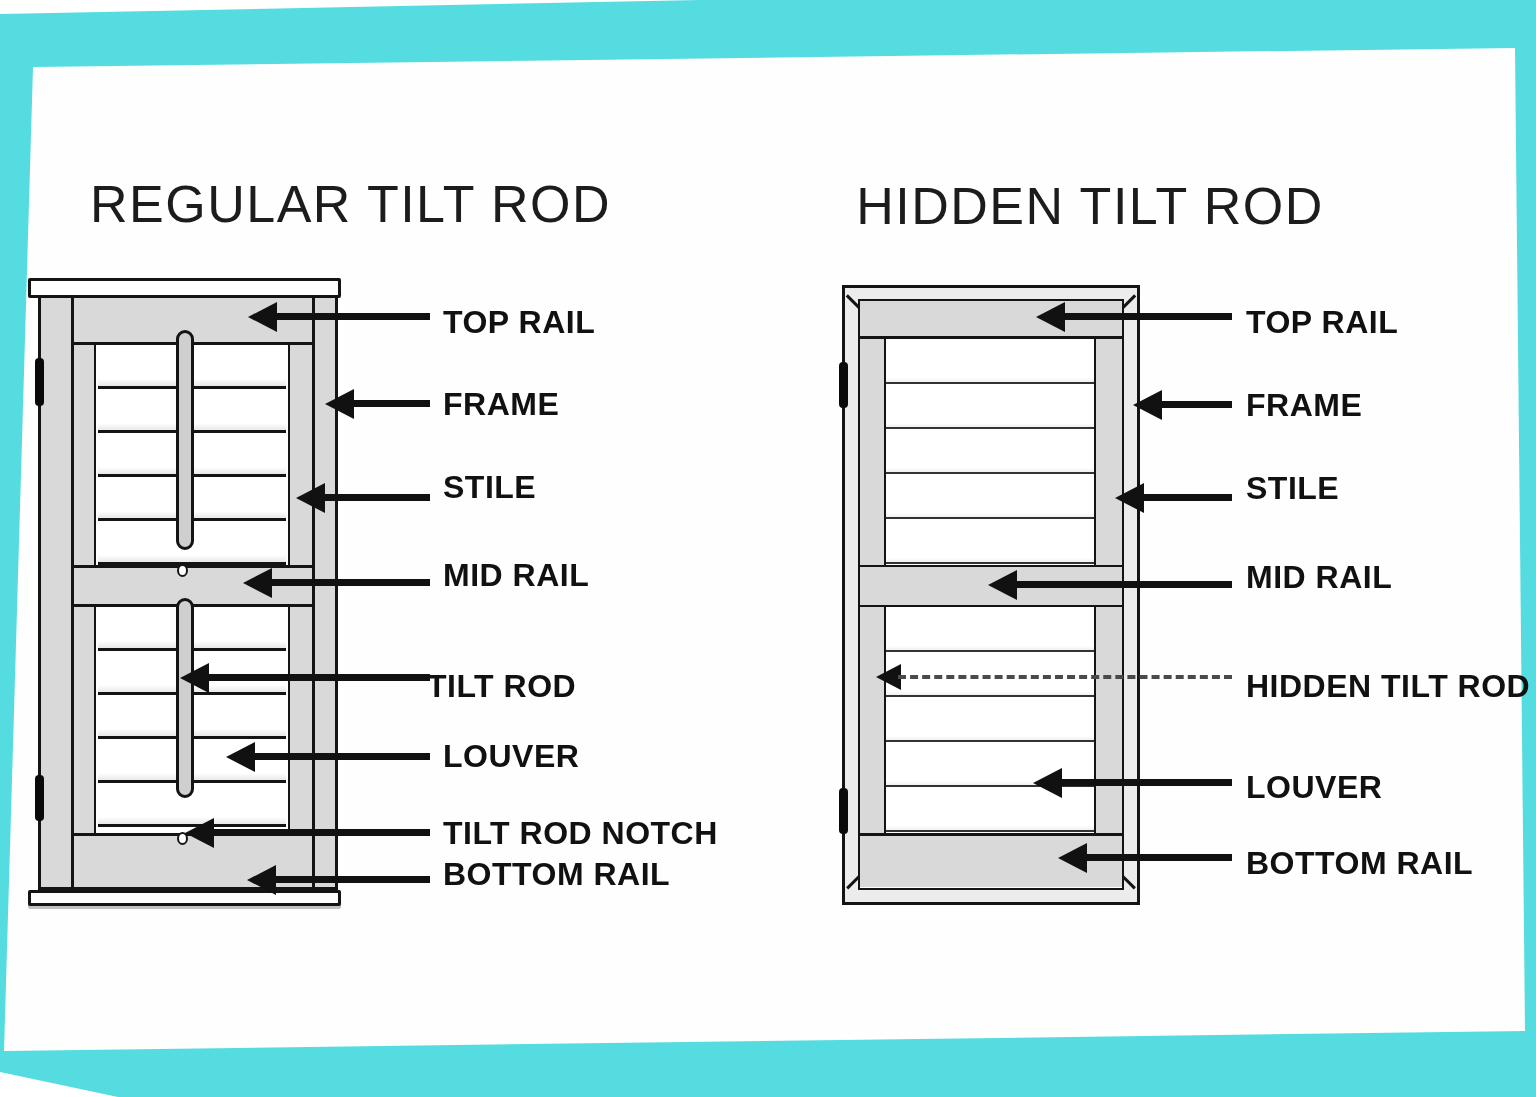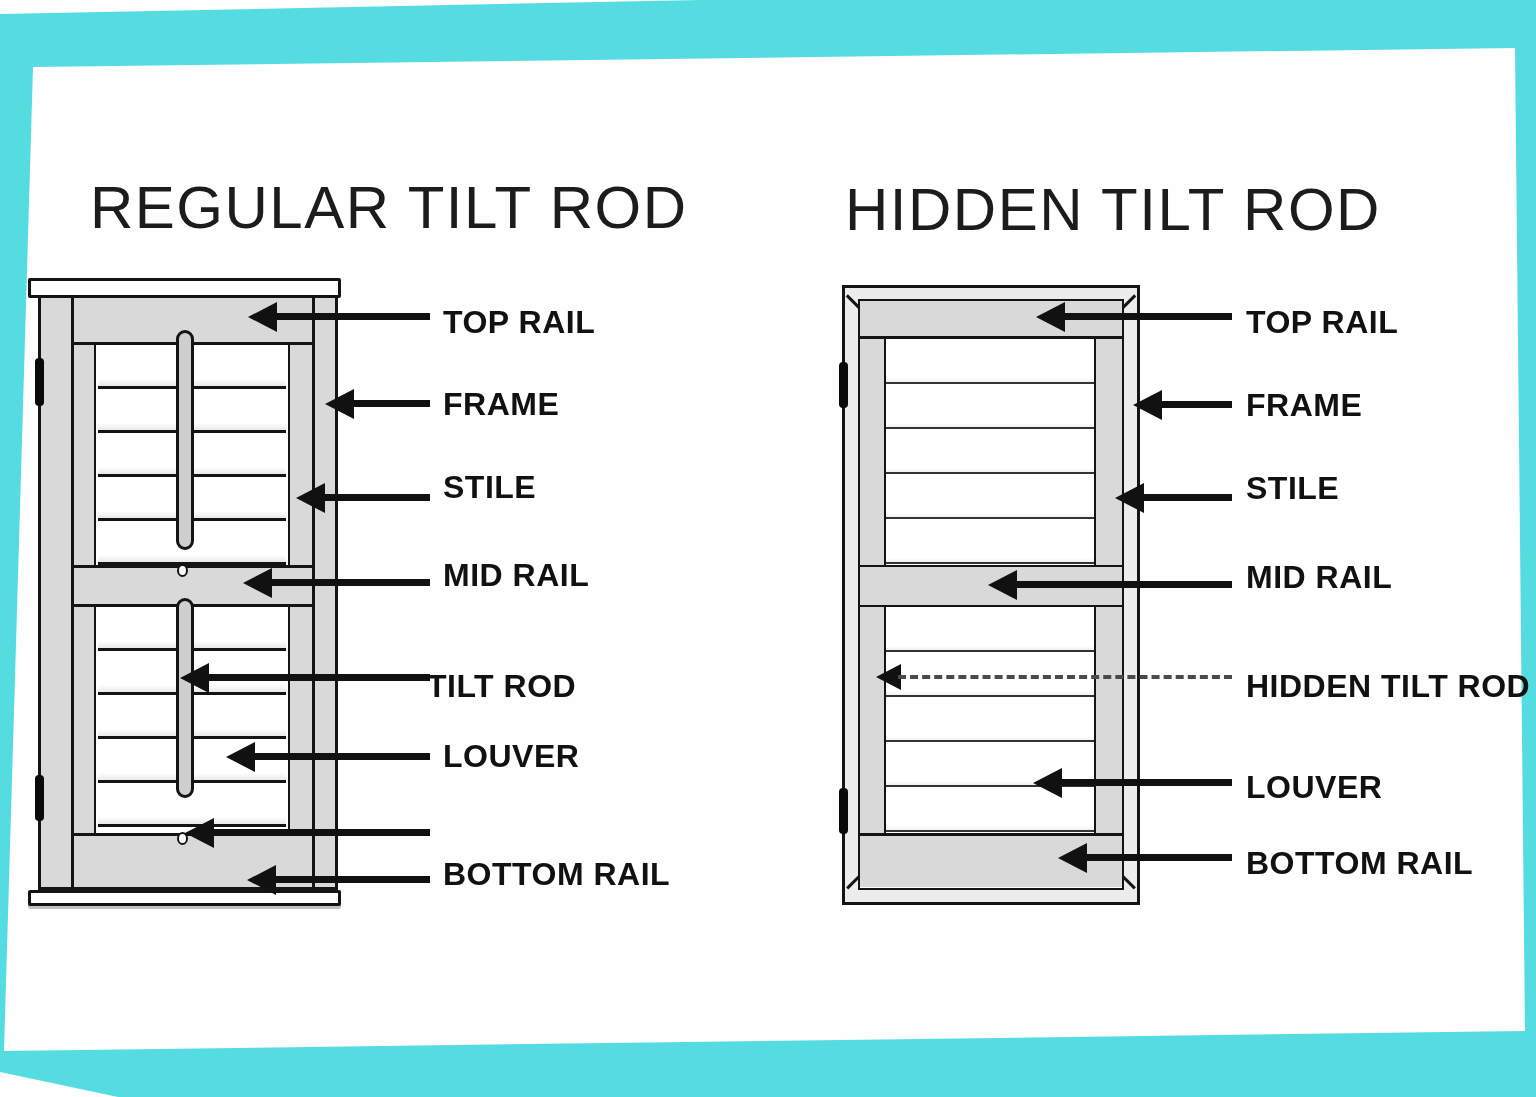--- a/index.html
+++ b/index.html
@@ -4,21 +4,21 @@
 <style>
   html,body{margin:0;padding:0;background:#ffffff;}
   #canvas{position:relative;width:1536px;height:1097px;overflow:hidden;background:#ffffff;
           font-family:"Liberation Sans", sans-serif;}
   
   .teal{position:absolute;inset:0;background:#55dce1;
         clip-path:polygon(0px 14px,700px 0px,1536px 0px,1536px 1097px,118px 1097px,0px 1072px);}
   .panel{position:absolute;inset:0;background:#fefefe;
          clip-path:polygon(33px 67px,1515px 48px,1525px 1031px,4px 1051px);}
   
-  .title{position:absolute;font-size:60px;font-weight:400;letter-spacing:1.5px;color:#1c1c1c;
+  .title{position:absolute;font-size:52px;font-weight:400;letter-spacing:1.5px;color:#1c1c1c;
          text-align:center;white-space:nowrap;line-height:1;}
   
   .shutter{position:absolute;}
   .cap{position:absolute;background:#ffffff;border:3px solid #141414;border-radius:2px;box-sizing:border-box;}
   .sill{position:absolute;background:#ffffff;border:3px solid #141414;border-radius:2px;
         box-shadow:0 3px 0 rgba(120,120,120,.45);box-sizing:border-box;}
   .sbody{position:absolute;border:3px solid #141414;background:#d9d9d9;box-sizing:border-box;}
   .inner{position:absolute;background:#ffffff;}
   .inner.l{left:30px;right:20px;top:0;bottom:0;border-left:3px solid #141414;border-right:3px solid #141414;}
   .inner.r{left:13px;right:13px;top:11px;bottom:12px;border:2.5px solid #141414;}
@@ -127,20 +127,21 @@
   <div class="arrow" style="left:226px;top:742px;width:204px;">
     <span class="head"></span>
       <span class="shaft"></span>
   </div>
   <div class="lbl" style="left:443px;top:736px;">LOUVER</div>
 
   <div class="arrow" style="left:185px;top:818px;width:245px;">
     <span class="head"></span>
       <span class="shaft"></span>
   </div>
+  <div class="lbl" style="left:443px;top:813px;">TILT ROD NOTCH</div>
 
   <div class="arrow" style="left:247px;top:865px;width:183px;">
     <span class="head"></span>
       <span class="shaft"></span>
   </div>
   <div class="lbl" style="left:443px;top:854px;">BOTTOM RAIL</div>
 
   <div class="arrow" style="left:1036px;top:302px;width:196px;">
     <span class="head"></span>
       <span class="shaft"></span>

